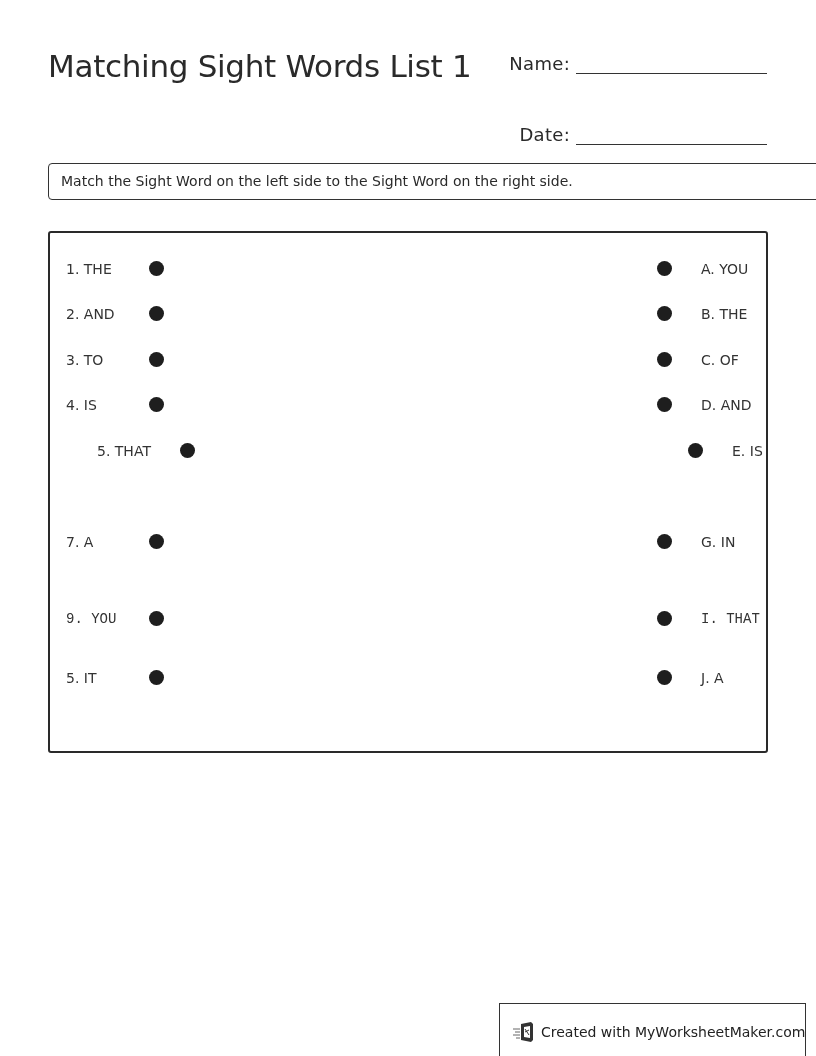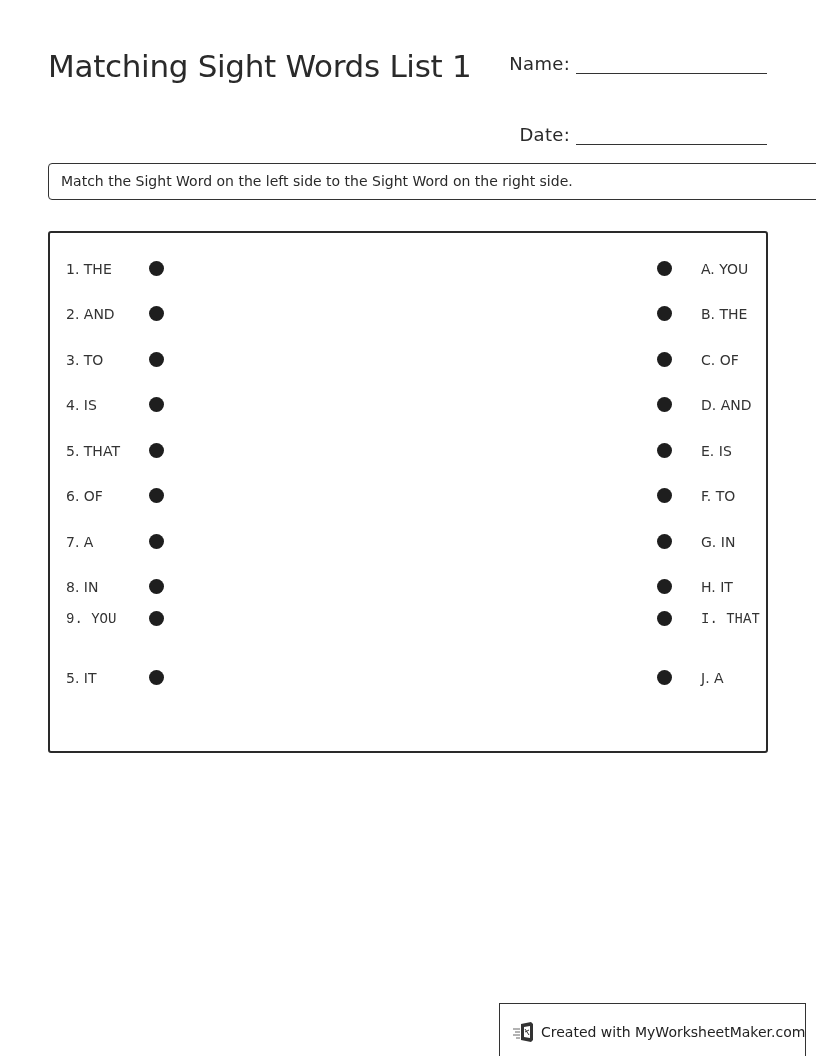--- a/index.html
+++ b/index.html
@@ -92,43 +92,31 @@
     <span class="dot left-dot"></span>
     <span class="dot right-dot"></span>
     <span class="right-word">C. OF</span>
   </div>
   <div class="row" style="top:162px;">
     <span class="left-word">4. IS</span>
     <span class="dot left-dot"></span>
     <span class="dot right-dot"></span>
     <span class="right-word">D. AND</span>
   </div>
-  <div class="row" style="top:208px;">
+  <div class="row" style="top:208px;margin-left:31px;">
     <span class="left-word">5. THAT</span>
     <span class="dot left-dot"></span>
     <span class="dot right-dot"></span>
     <span class="right-word">E. IS</span>
-  </div>
-  <div class="row" style="top:253px;">
-    <span class="left-word">6. OF</span>
-    <span class="dot left-dot"></span>
-    <span class="dot right-dot"></span>
-    <span class="right-word">F. TO</span>
   </div>
   <div class="row" style="top:299px;">
     <span class="left-word">7. A</span>
     <span class="dot left-dot"></span>
     <span class="dot right-dot"></span>
     <span class="right-word">G. IN</span>
-  </div>
-  <div class="row" style="top:344px;">
-    <span class="left-word">8. IN</span>
-    <span class="dot left-dot"></span>
-    <span class="dot right-dot"></span>
-    <span class="right-word">H. IT</span>
   </div>
   <div class="row" style="top:376px;font-family:Liberation Mono, monospace;">
     <span class="left-word">9. YOU</span>
     <span class="dot left-dot"></span>
     <span class="dot right-dot"></span>
     <span class="right-word">I. THAT</span>
   </div>
   <div class="row" style="top:435px;">
     <span class="left-word">5. IT</span>
     <span class="dot left-dot"></span>

